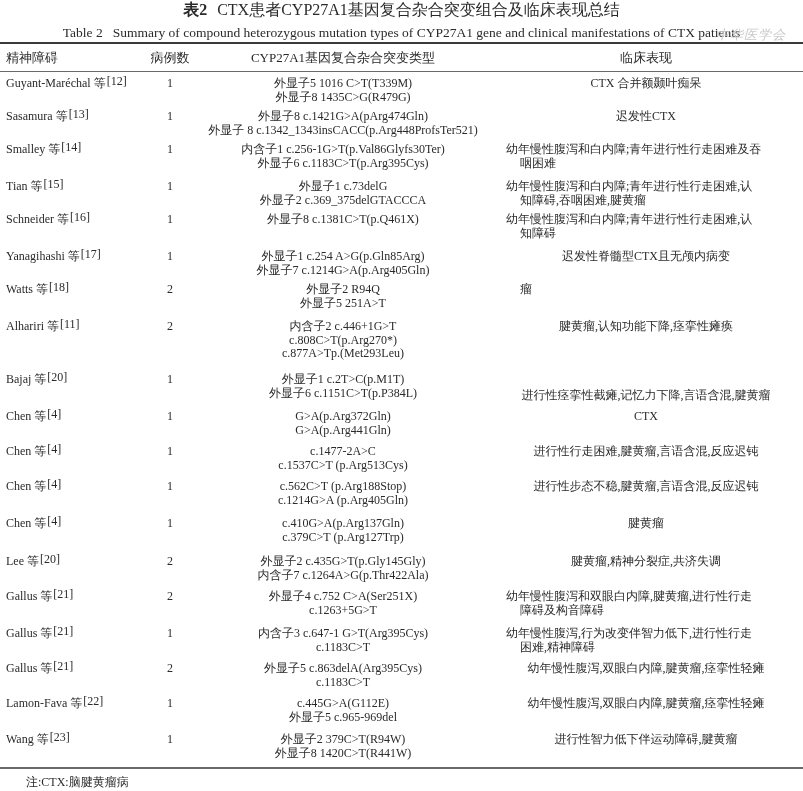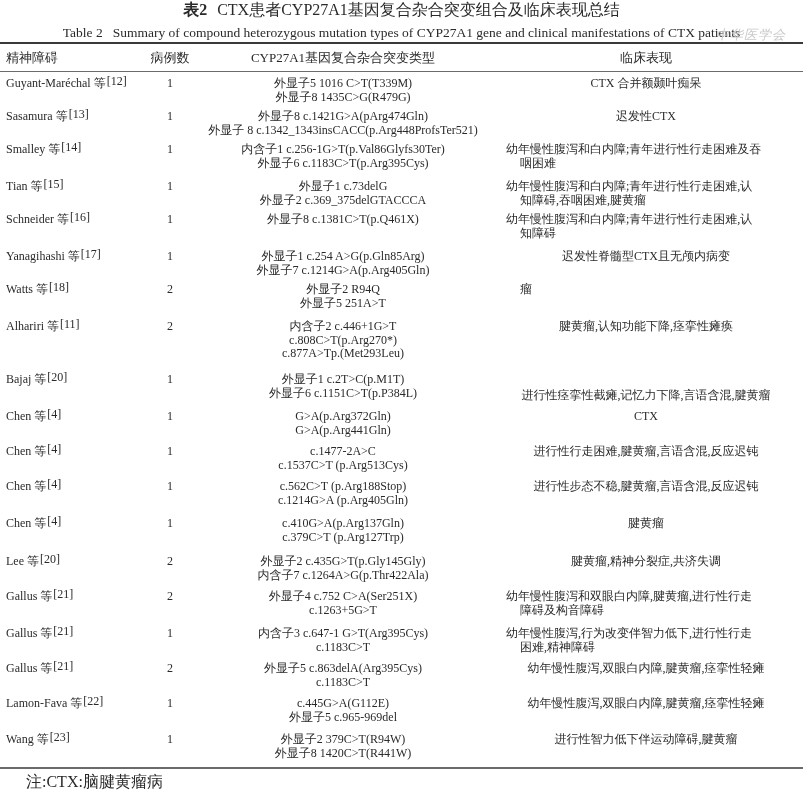--- a/index.html
+++ b/index.html
@@ -30,21 +30,21 @@
   .col-n { left: 142px; width: 56px; text-align: center; }
   .col-mut { left: 198px; width: 290px; text-align: center; }
   .col-clin { left: 492px; width: 308px; text-align: center; }
   .row { position: absolute; left: 0; width: 803px; font-size: 12px; line-height: 13.5px; }
   .cell { position: absolute; top: 0; }
   .cell.col-src { text-align: left; }
   .cell sup { font-size: 12px; vertical-align: top; line-height: 8px; margin-left: 1px; }
   .cell .line { display: block; white-space: nowrap; }
   .clin-wrap { text-align: left; padding-left: 14px; width: 294px; }
   .clin-wrap .line2 { display: block; padding-left: 14px; }
-  .note { position: absolute; left: 26px; top: 774px; font-size: 16px; line-height: 16px; }
+  .note { position: absolute; left: 26px; top: 774px; font-size: 12px; line-height: 16px; }
 </style>
 </head>
 <body>
 
 <div class="title-cn">
   <span class="lbl">表2</span><span>CTX患者CYP27A1基因复合杂合突变组合及临床表现总结</span>
 </div>
 <div class="title-en">
   <span class="lbl">Table 2</span><span>Summary of compound heterozygous mutation types of CYP27A1 gene and clinical manifestations of CTX patients</span>
 </div>

